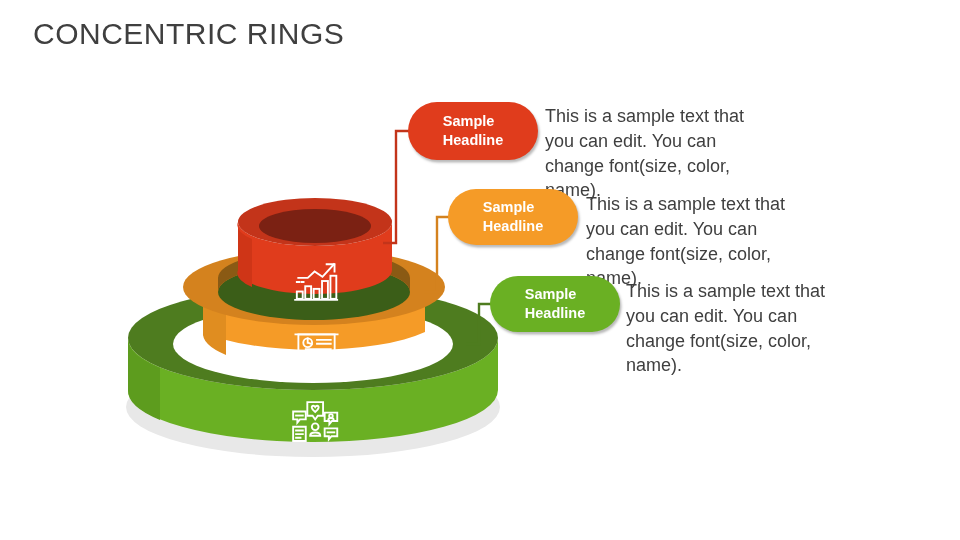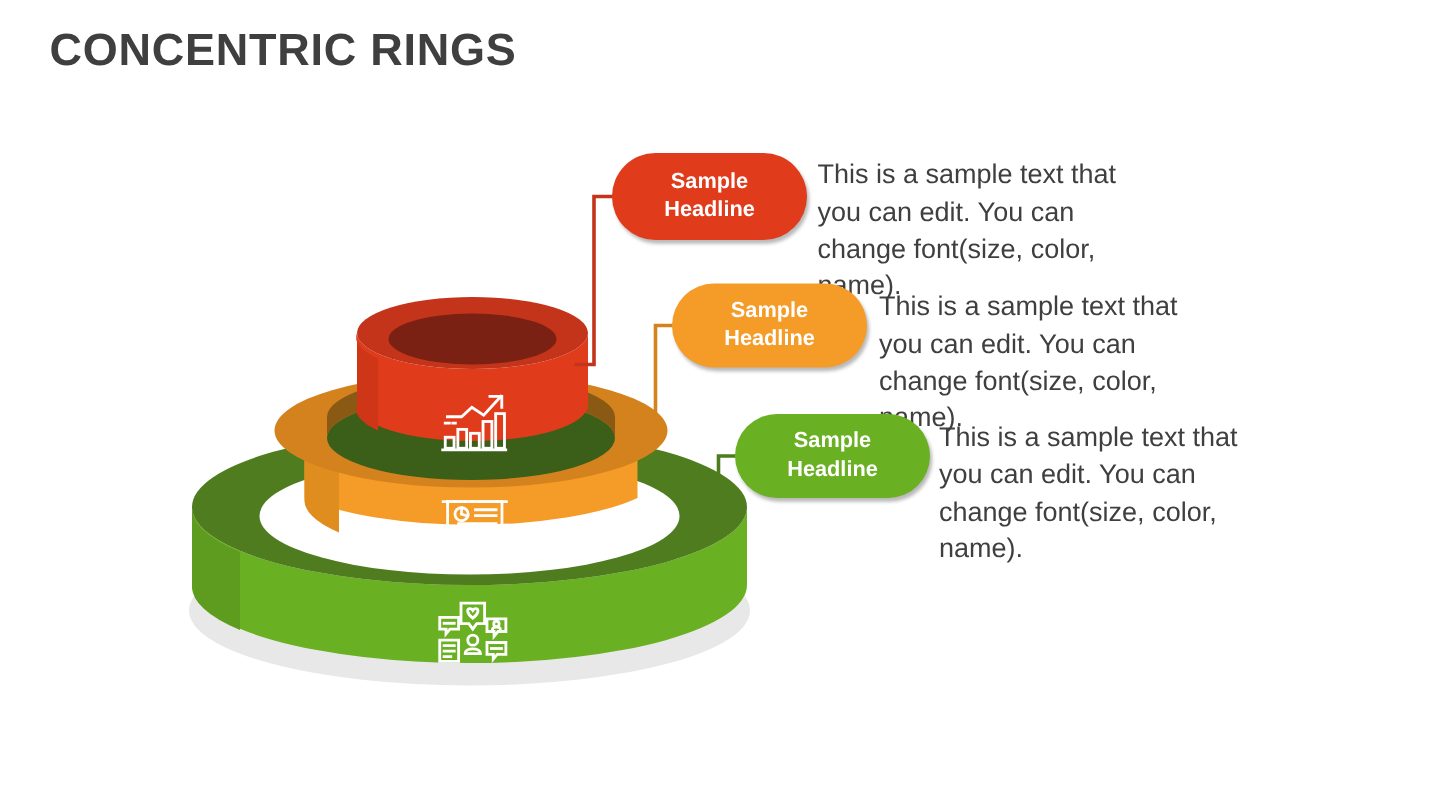--- a/index.html
+++ b/index.html
@@ -9,41 +9,41 @@
     font-family:"Liberation Sans", sans-serif;
     position:relative;
   }
   #stage { position:absolute; inset:0; width:960px; height:540px; }
 
   
   #page-title {
     position:absolute;
     left:33px; top:17px;
     font-size:30px;
-    font-weight:bold;
+    font-weight:normal;
     letter-spacing:0.5px;
     color:#3f3f3f;
     white-space:nowrap;
   }
 
   
   #rings-svg { position:absolute; left:0; top:0; }
 
   
   .pill {
     position:absolute;
     border-radius:40px;
     display:flex;
     align-items:center;
     justify-content:center;
     color:#ffffff;
     font-weight:bold;
     font-size:14.5px;
     line-height:1.32;
-    text-align:center;
+    text-align:left;
     box-shadow:1.5px 2.5px 2.5px rgba(0,0,0,0.28);
   }
   #pill-1 { left:408px; top:102px; width:130px; height:58px; background:#E03C1C; }
   #pill-2 { left:448px; top:189px; width:130px; height:56px; background:#F59B27; }
   #pill-3 { left:490px; top:276px; width:130px; height:56px; background:#6AB023; }
 
   
   .desc {
     position:absolute;
     font-size:18px;

